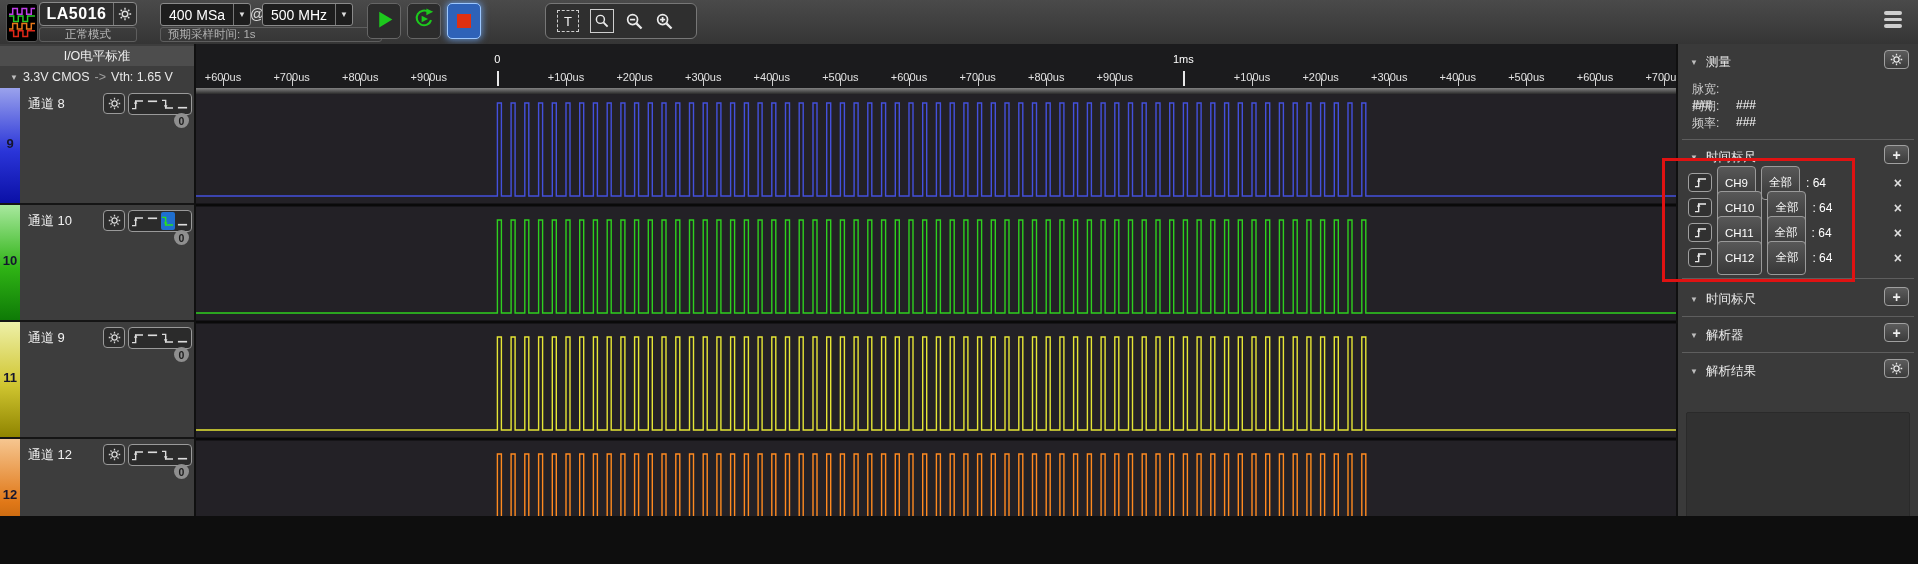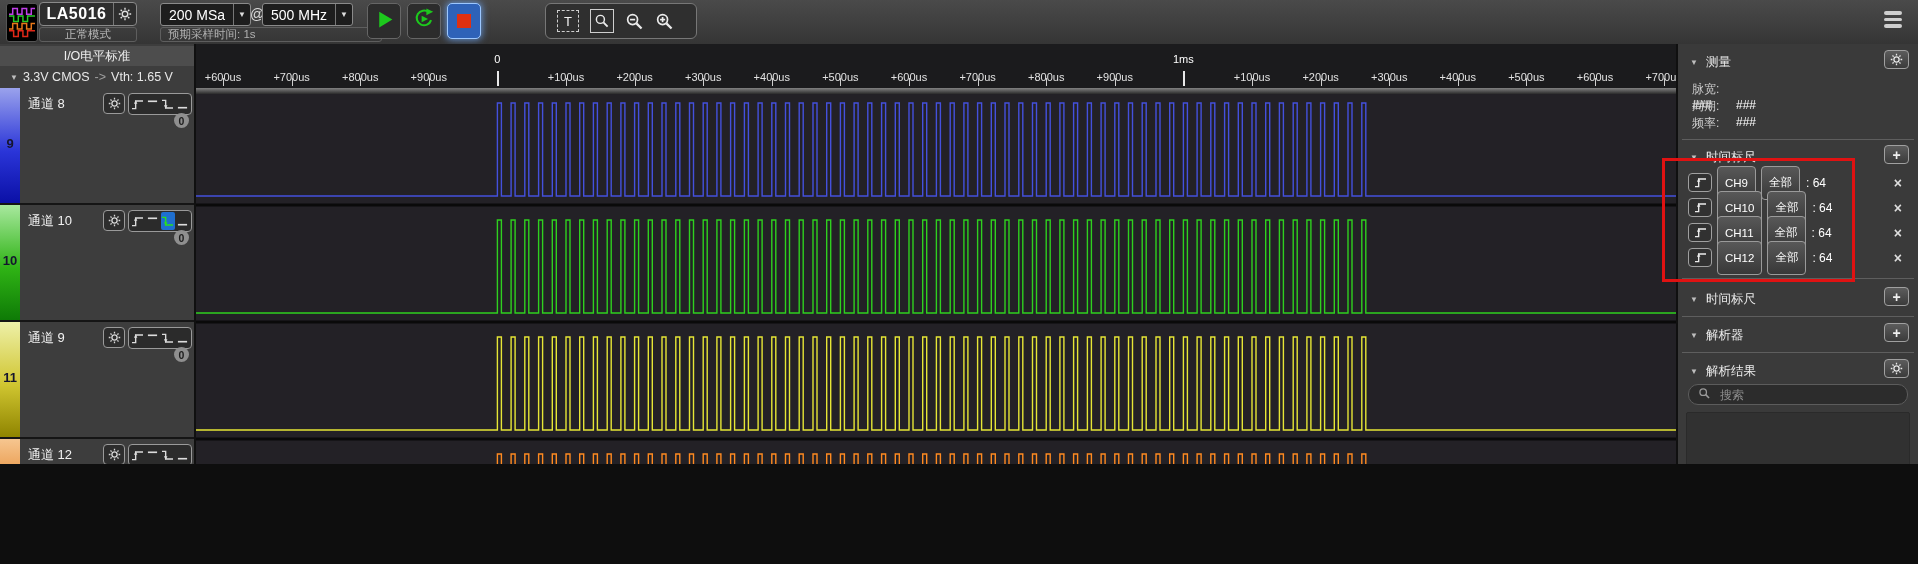--- a/index.html
+++ b/index.html
@@ -1,16 +1,16 @@
 <!DOCTYPE html>
 <html><head>
 <meta charset="utf-8">
 <style>
   html,body{margin:0;padding:0;background:#0e0e0e;}
-  .app{position:relative;width:1918px;height:464px;background:#15803d;overflow:hidden;
+  .app{position:relative;width:1918px;height:516px;background:#15803d;overflow:hidden;
        font-family:"Liberation Sans",sans-serif;color:#e8e8e8;-webkit-font-smoothing:antialiased;}
   
   .toolbar{position:absolute;left:0;top:0;width:1918px;height:44px;
            background:linear-gradient(#4a4a4a,#353535);border-bottom:1px solid #191919;}
   .logo{position:absolute;left:6px;top:3px;width:30px;height:37px;background:#000;
         border:1px solid #555;border-radius:3px;display:flex;align-items:center;justify-content:center;}
   .devbox{position:absolute;left:39px;top:2px;width:98px;height:24px;border:1px solid #8a8a8a;
           border-radius:4px;background:#2e2e2e;display:flex;align-items:center;box-sizing:border-box;}
   .devname{flex:1;text-align:center;font-size:16px;font-weight:bold;color:#fff;letter-spacing:.5px;}
   .devgear{width:22px;height:100%;display:flex;align-items:center;justify-content:center;border-left:1px solid #777;}
@@ -132,21 +132,21 @@
             <g stroke="#e0e0e0" stroke-width="2" fill="none">
               <circle cx="10" cy="10" r="4"></circle>
               <path d="M10,1.2 V3.8 M10,16.2 V18.8 M1.2,10 H3.8 M16.2,10 H18.8 M3.8,3.8 L5.6,5.6 M14.4,14.4 L16.2,16.2 M16.2,3.8 L14.4,5.6 M5.6,14.4 L3.8,16.2"></path>
             </g>
           </svg>
       </span>
     </div>
     <div class="modebox">正常模式</div>
 
     <div class="combo" style="left:160px;">
-      <span class="cval">200 MSa</span>
+      <span class="cval">400 MSa</span>
       <span class="carr">▼</span>
     </div>
     <div class="atsign">@</div>
     <div class="combo" style="left:262px;">
       <span class="cval">500 MHz</span>
       <span class="carr">▼</span>
     </div>
     <div class="expbox">预期采样时间: 1s</div>
 
     <div class="tbtn" style="left:367px;">
@@ -584,28 +584,19 @@
     </div>
     <span class="panelbtn" style="top:315px;">
       <svg viewBox="0 0 20 20" width="13" height="13">
           <g stroke="#e8e8e8" stroke-width="2" fill="none">
             <circle cx="10" cy="10" r="4"></circle>
             <path d="M10,1.2 V3.8 M10,16.2 V18.8 M1.2,10 H3.8 M16.2,10 H18.8 M3.8,3.8 L5.6,5.6 M14.4,14.4 L16.2,16.2 M16.2,3.8 L14.4,5.6 M5.6,14.4 L3.8,16.2"></path>
           </g>
         </svg>
     </span>
 
-    <div class="searchbox" style="top:340px;">
-      <span>
-        <svg viewBox="0 0 20 20" width="13" height="13">
-            <circle cx="8" cy="8" r="5" fill="none" stroke="#9a9a9a" stroke-width="2"></circle>
-            <line x1="11.8" y1="11.8" x2="17" y2="17" stroke="#9a9a9a" stroke-width="2.4"></line>
-          </svg>
-      </span>
-      <input type="text" placeholder="搜索" style="">
-    </div>
 
     <div class="resultsbox"></div>
   </div>
 
   <div class="redbox" id="red-annotation" style="border-color: rgb(224, 18, 18);"></div>
 
 </div>
 
 </body></html>

